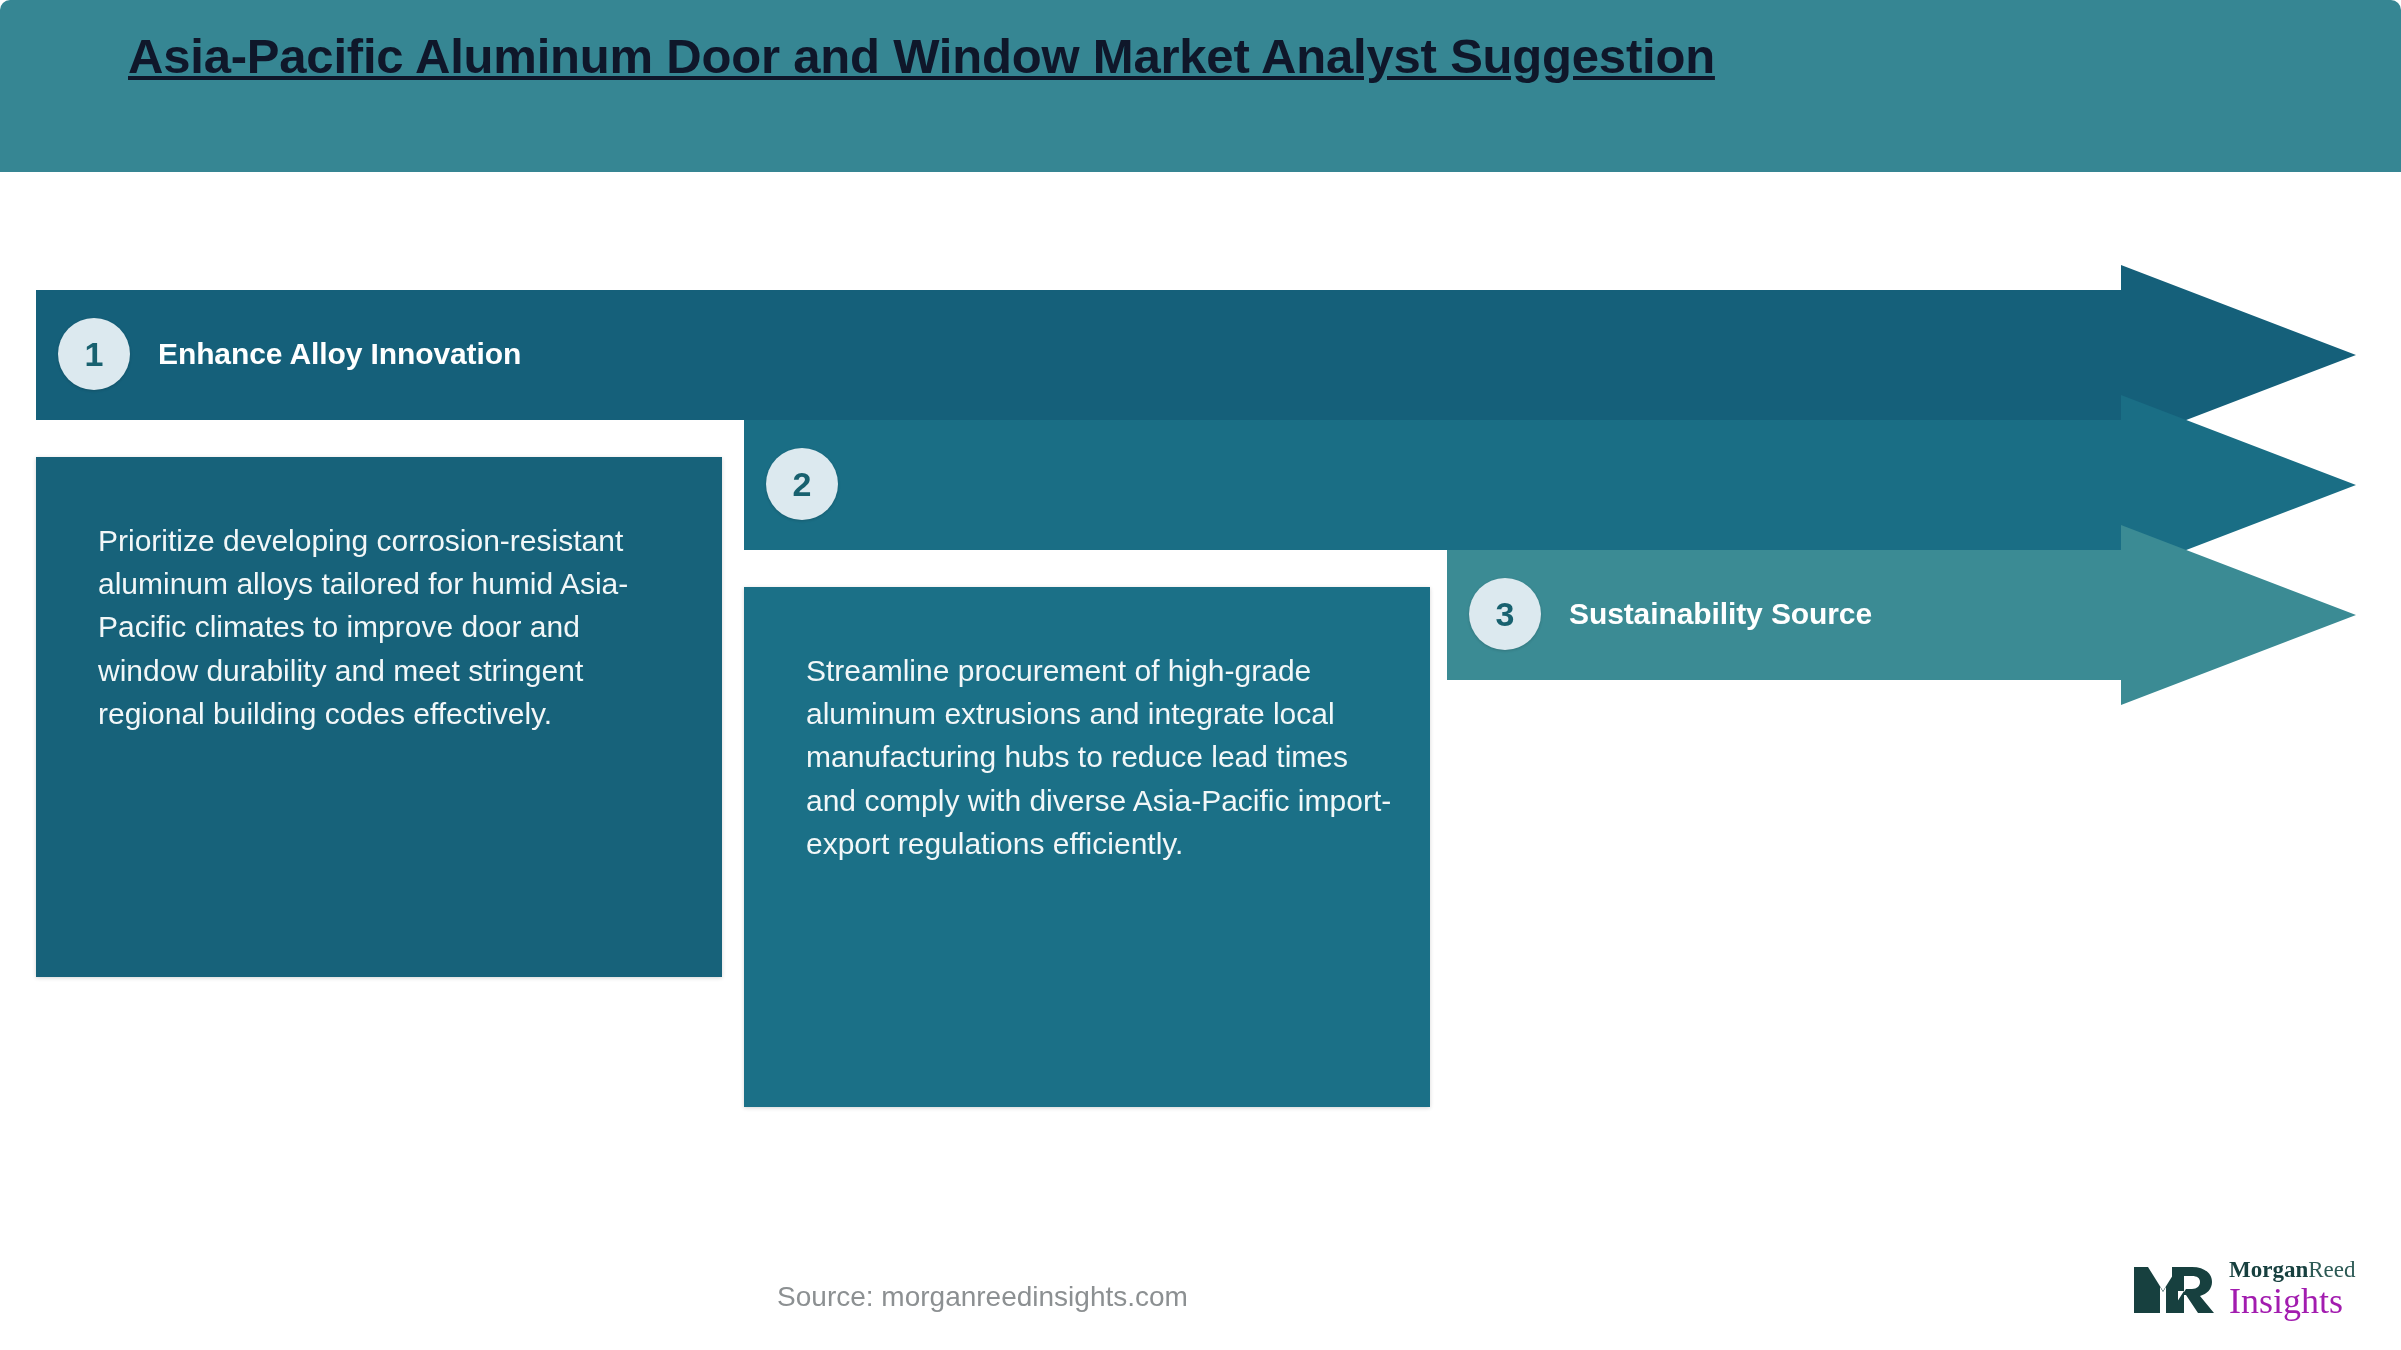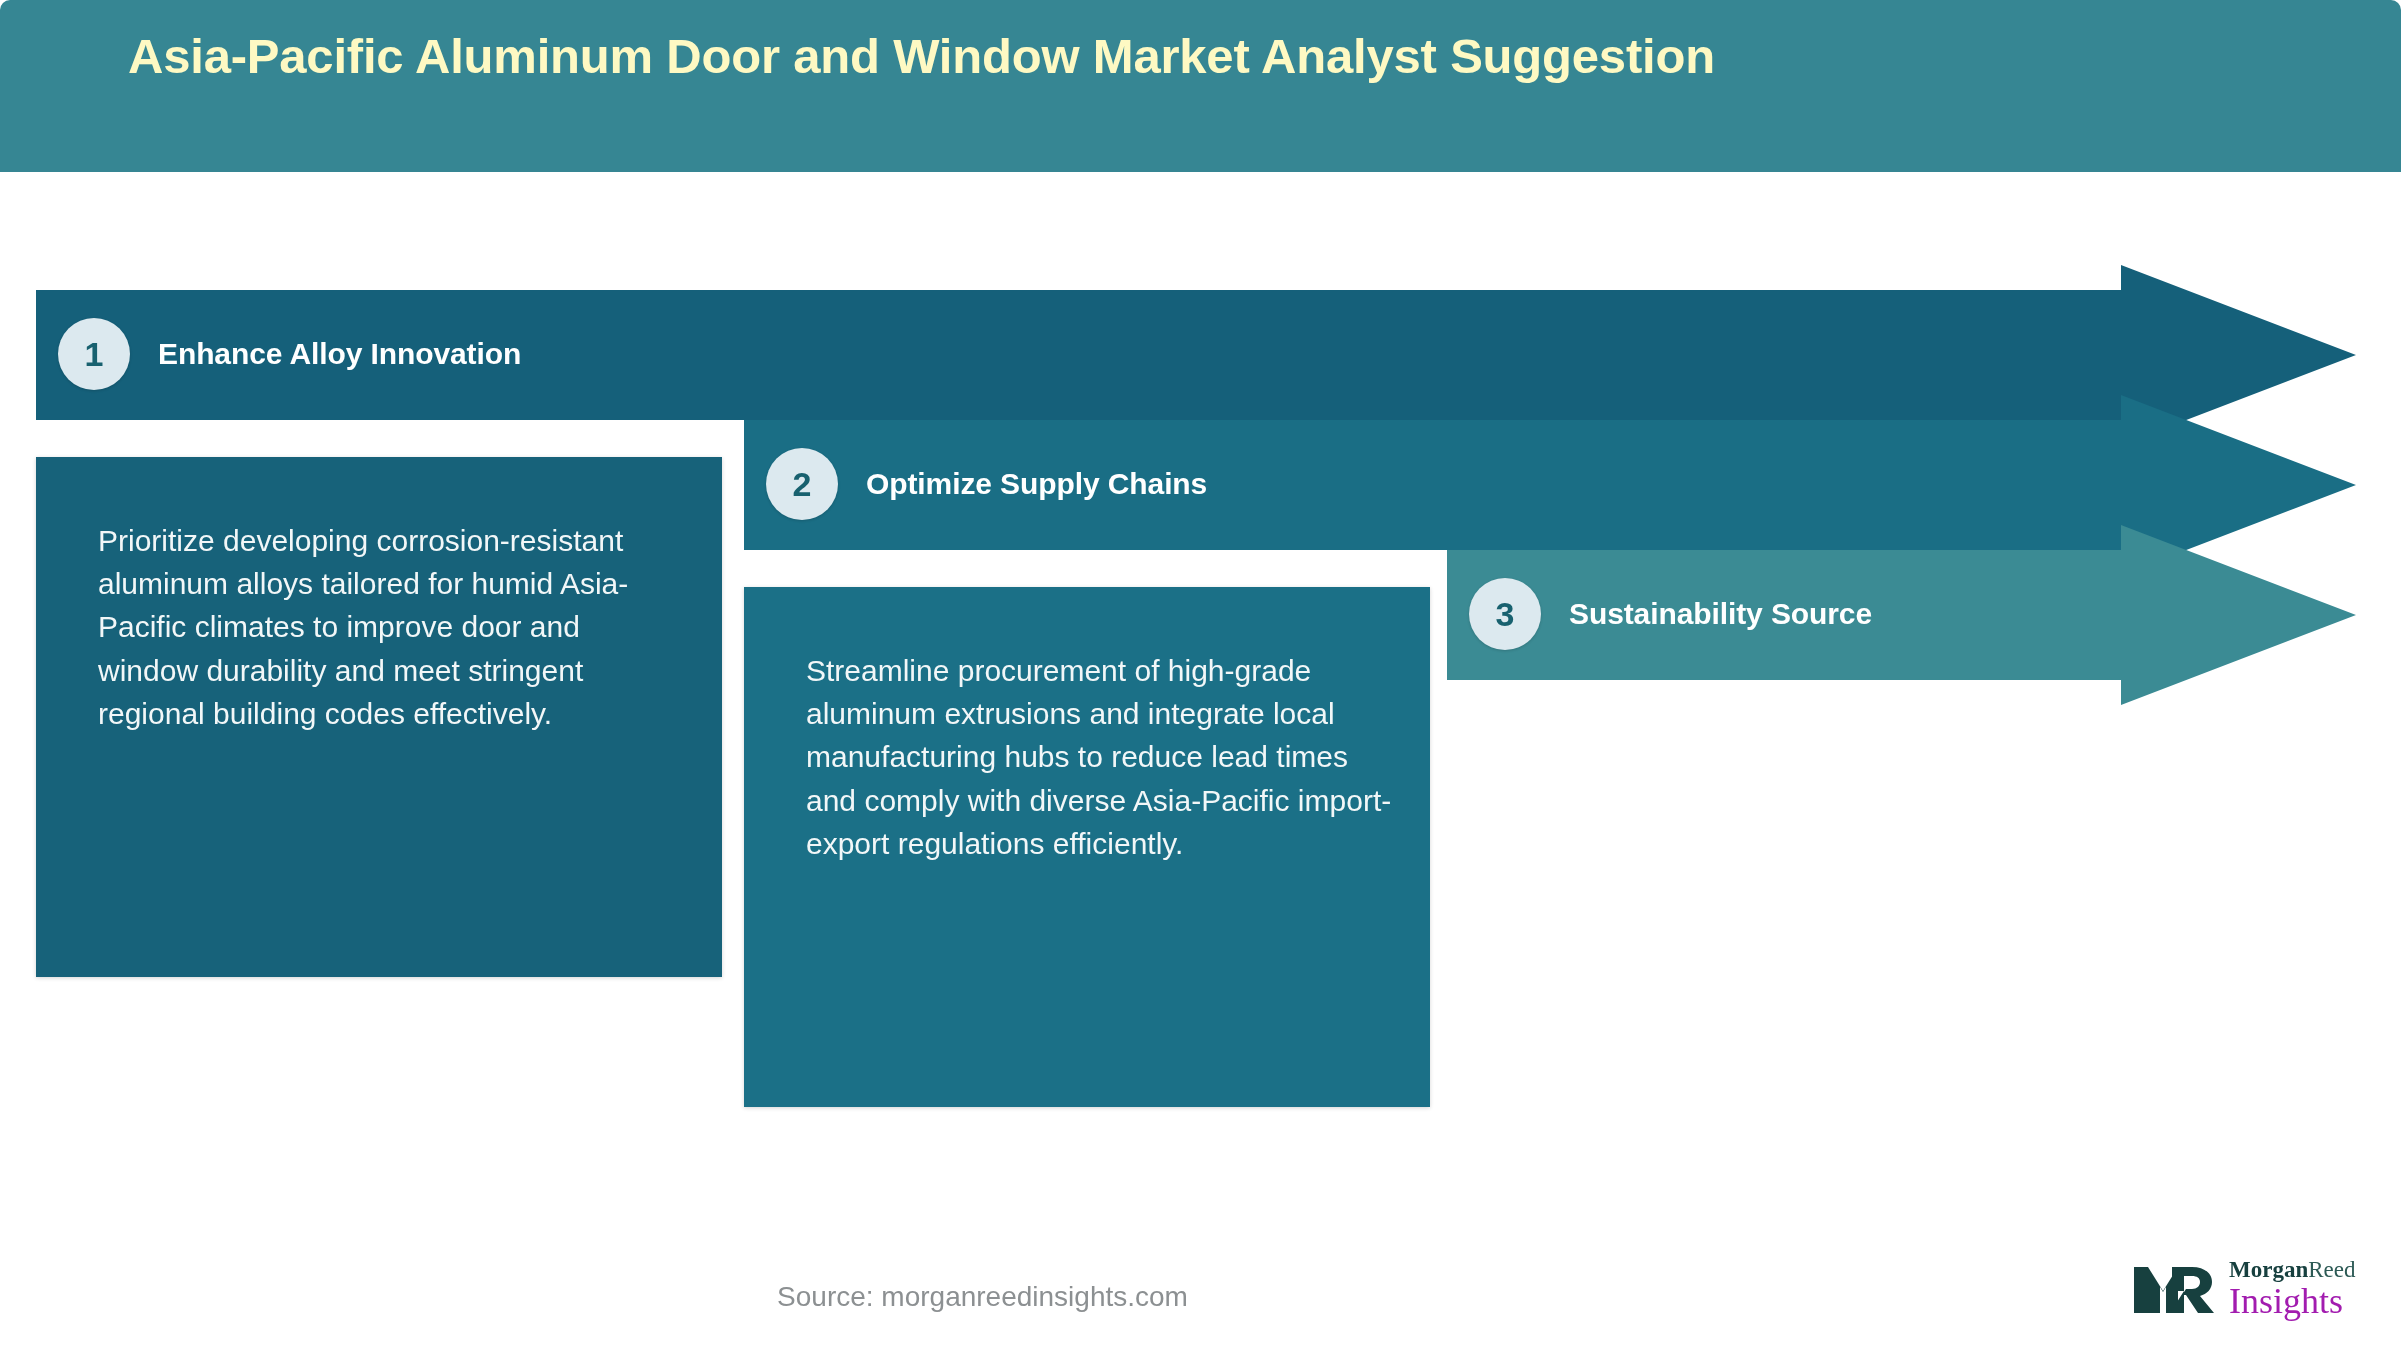--- a/index.html
+++ b/index.html
@@ -25,26 +25,27 @@
     height: 172px;
     background: #368693;
     border-radius: 10px 10px 0 0;
     box-sizing: border-box;
   }
   #header-title {
     position: absolute;
     left: 128px;
     top: 28px;
     width: 1700px;
-    color: #fef9c3;
+    color: #0f172a;
     font-size: 49px;
     font-weight: bold;
     line-height: 1.18;
     letter-spacing: -0.2px;
     white-space: pre-line;
+    text-decoration: underline;
   }
 
   
   #stage {
     position: absolute;
     left: 0;
     top: 172px;
     width: 2401px;
     height: 1178px;
   }
@@ -153,21 +154,20 @@
   </div>
   <div class="desc-card" style="left:36px; top:285px; width:686px; height:520px; background:#17627a;">
     <div class="desc-text">Prioritize developing corrosion-resistant aluminum alloys tailored for humid Asia-Pacific climates to improve door and window durability and meet stringent regional building codes effectively.</div>
   </div>
 
   <svg class="arrow-svg" style="left:744px; top:223px; width:1612px; height:180px;" viewBox="0 0 1612 180" preserveAspectRatio="none">
     <path d="M0 25 L1377 25 L1377 0 L1612 90 L1377 180 L1377 155 L0 155 Z" fill="#1a6e85"></path>
   </svg>
   <div class="band-label" style="left:766px; top:276px;">
     <div class="badge">2</div>
-    <div class="band-title">Optimize Supply Chains</div>
   </div>
   <div class="desc-card" style="left:744px; top:415px; width:686px; height:520px; background:#1b7087;">
     <div class="desc-text">Streamline procurement of high-grade aluminum extrusions and integrate local manufacturing hubs to reduce lead times and comply with diverse Asia-Pacific import-export regulations efficiently.</div>
   </div>
 
   <svg class="arrow-svg" style="left:1447px; top:353px; width:909px; height:180px;" viewBox="0 0 909 180" preserveAspectRatio="none">
     <path d="M0 25 L674 25 L674 0 L909 90 L674 180 L674 155 L0 155 Z" fill="#3b8b94"></path>
   </svg>
   <div class="band-label" style="left:1469px; top:406px;">
     <div class="badge">3</div>

